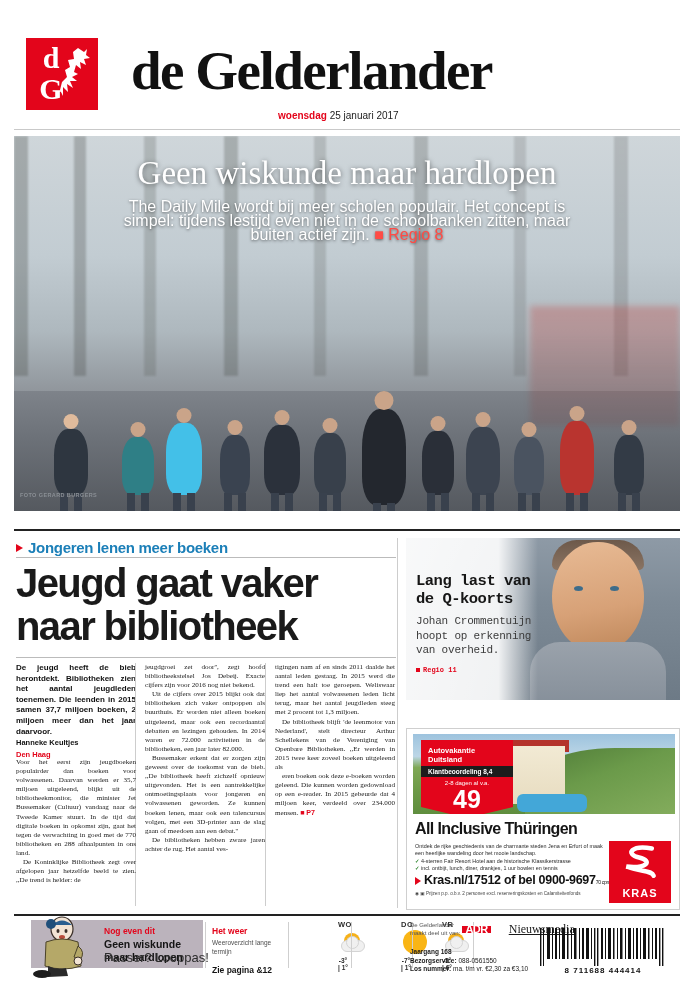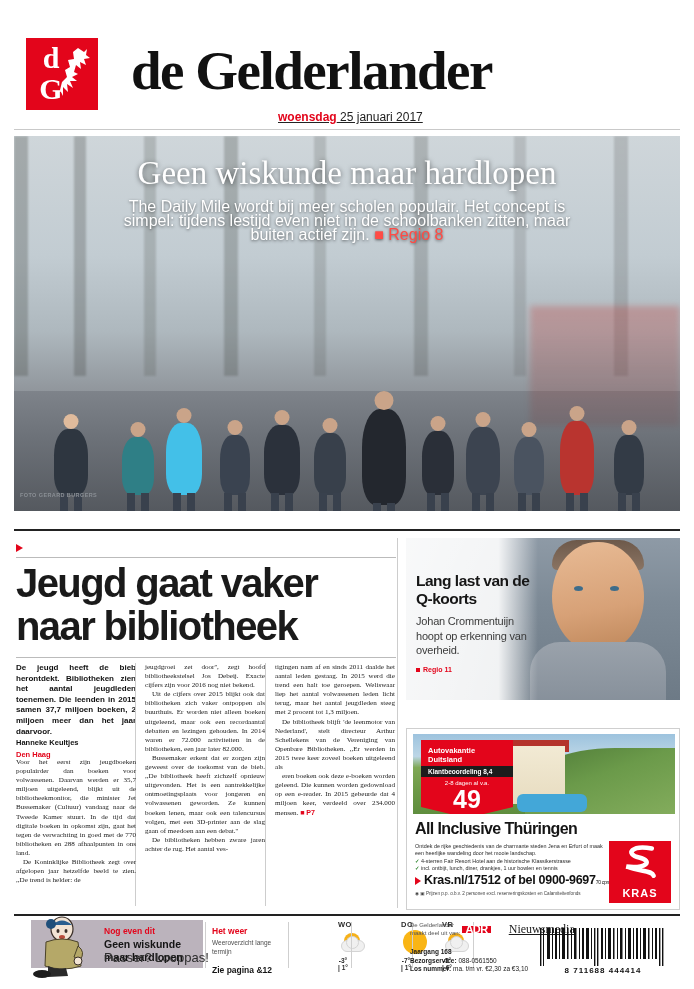--- a/index.html
+++ b/index.html
@@ -24,21 +24,21 @@
   }
   .logo-horse { position:absolute; left:34px; top:8px; width:34px; height:56px; }
   .paper-title {
     position:absolute; left:131px; top:40px;
     font-family:"Liberation Serif", serif;
     font-weight:bold; font-size:55px; line-height:62px;
     letter-spacing:-1.5px; color:#111;
   }
   .dateline {
     position:absolute; left:278px; top:110px;
-    font-size:12px; font-weight:bold; color:#222;text-decoration:underline;
+    font-size:10px; font-weight:bold; color:#222;
   }
   .dateline .dow { color:#e3051b; }
   .dateline .dnum { font-weight:normal; }
   .rule-top {
     position:absolute; left:14px; top:129px; width:666px; height:1px;
     background:#c9c9c9;
   }
 
   
   .hero {
@@ -142,20 +142,21 @@
   .bodycol p { margin:0; text-indent:7px; }
   .bodycol p.first { text-indent:0; }
   .bodycol .ref { color:#e3051b; font-weight:bold; font-family:"Liberation Sans",sans-serif; }
   .bodycol .dot { color:#e3051b; }
 
   
   .qk {
     position:absolute; left:406px; top:538px; width:274px; height:162px;
     overflow:hidden;
     background:linear-gradient(180deg,#8e9aa6 0%,#7d8a96 40%,#6d7a86 100%);
+    font-family:Liberation Mono, monospace;
   }
   .qk-face {
     position:absolute; right:22px; top:4px; width:120px; height:150px;
   }
   .qk-head {
     position:absolute; left:14px; top:0; width:92px; height:110px;
     border-radius:46px/56px;
     background:linear-gradient(170deg,#e8bb95 0%,#d7a177 60%,#bd8659 100%);
   }
   .qk-hair {
@@ -394,21 +395,21 @@
       <span>The Daily Mile wordt bij meer scholen populair. Het concept is simpel: tijdens lestijd even niet in de schoolbanken zitten, maar buiten actief zijn.</span>
       <span class="dot">■</span>
       <span class="tag">Regio 8</span>
     </div>
   </div>
   <div class="photo-credit">FOTO GERARD BURGERS</div>
 
   <div class="rule-a"></div>
 
   <div class="kicker-wrap">
-    <span class="kicker-arrow"></span>
+    <span class="kicker-arrow"></span><span class="kicker-text">Jongeren lenen meer boeken</span>
   </div>
   <div class="rule-b"></div>
 
   <div class="lead-head">Jeugd gaat vaker naar bibliotheek</div>
   <div class="rule-c"></div>
 
   <div class="lead-intro">De jeugd heeft de bieb herontdekt. Bibliotheken zien het aantal jeugdleden toenemen. Die leenden in 2015 samen 37,7 miljoen boeken, 2 miljoen meer dan het jaar daarvoor.</div>
   <div class="byline">
     <span>Hanneke Keultjes</span>
     <span class="city">Den Haag</span>

